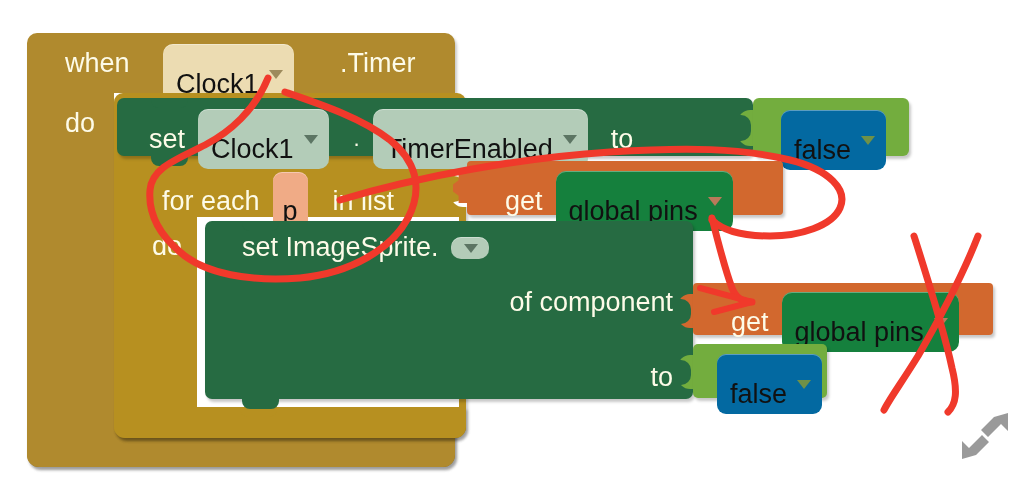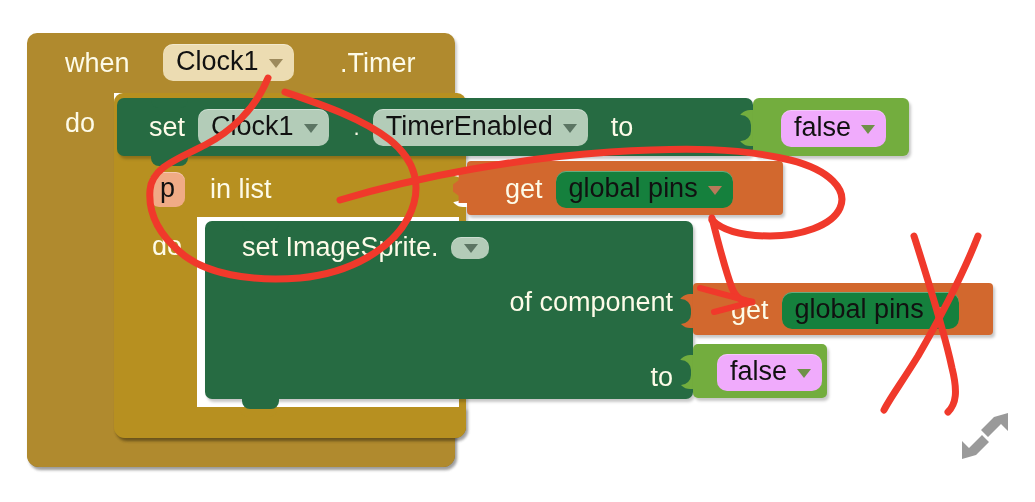--- a/index.html
+++ b/index.html
@@ -33,36 +33,36 @@
     align-items: center;
     gap: 10px;
     border-radius: 10px;
     padding: 4px 11px 6px 13px;
     font-size: 27px;
     line-height: 1;
     color: #111;
     white-space: nowrap;
     box-shadow: 0 1px 0 rgba(255,255,255,.35) inset;
   }
-  .field .txt { font-size: 27px; color:#111; }
+  .field .txt { font-size: 27px; color:#111;margin-top:23px; }
   .caret {
     width: 0; height: 0;
     border-left: 7px solid transparent;
     border-right: 7px solid transparent;
     border-top: 9px solid rgba(0,0,0,.45);
     display:inline-block;
     margin-top: 3px;
   }
   .field.gold   { background: #ecdcb2; }
   .field.gold .caret { border-top-color:#9d8a5c; }
   .field.greenf { background: #b3ccb8; }
   .field.greenf .caret { border-top-color:#5c7563; }
   .field.orangef{ background: #15803d; }
   .field.orangef .caret { border-top-color:#b9795a; }
-  .field.limef  { background: #f0abfc; }
+  .field.limef  { background: #0369a1; border-radius: 9px; }
   .field.limef .caret { border-top-color:#6f9148; }
   .field.salmon { background: #f0ab86; border-radius: 9px; padding: 3px 10px 5px; }
 
   
   #when-block {
     left: 27px; top: 33px;
     width: 428px; height: 434px;
     background: #b08a2e;
     border-radius: 10px 10px 12px 12px;
     box-shadow: 2px 3px 3px rgba(0,0,0,.22);
@@ -184,20 +184,21 @@
   <div class="blk" id="foreach-block"></div>
 
   <div style="position:absolute; left:197px; top:217px; width:262px; height:190px; background:#ffffff;"></div>
 
   <div style="position:absolute; left:114px; top:407px; width:352px; height:31px; background:#b79020; border-radius:0 0 11px 11px; box-shadow:2px 3px 3px rgba(0,0,0,.22);"></div>
   <div style="position:absolute; left:240px; top:407px; width:37px; height:10px; background:#b79020; border-radius:0 0 8px 8px;"></div>
 
   <div style="position:absolute; left:150px; top:93px; width:37px; height:10px; background:#b79020; border-radius:0 0 8px 8px;"></div>
 
   <div id="foreach-row">
+    <span class="lbl">for each</span>
     <span class="field salmon">
       <span class="txt">p</span>
     </span>
     <span class="lbl">in list</span>
   </div>
 
   <div style="position:absolute; left:451px; top:171px; width:18px; height:36px; background:#ffffff; border-radius:12px 0 0 12px;"></div>
   <div style="position:absolute; left:451px; top:176px; width:13px; height:26px; background:#b79020; border-radius:0 10px 10px 0;"></div>
 
   <span class="lbl" id="do-label-2">do</span>

